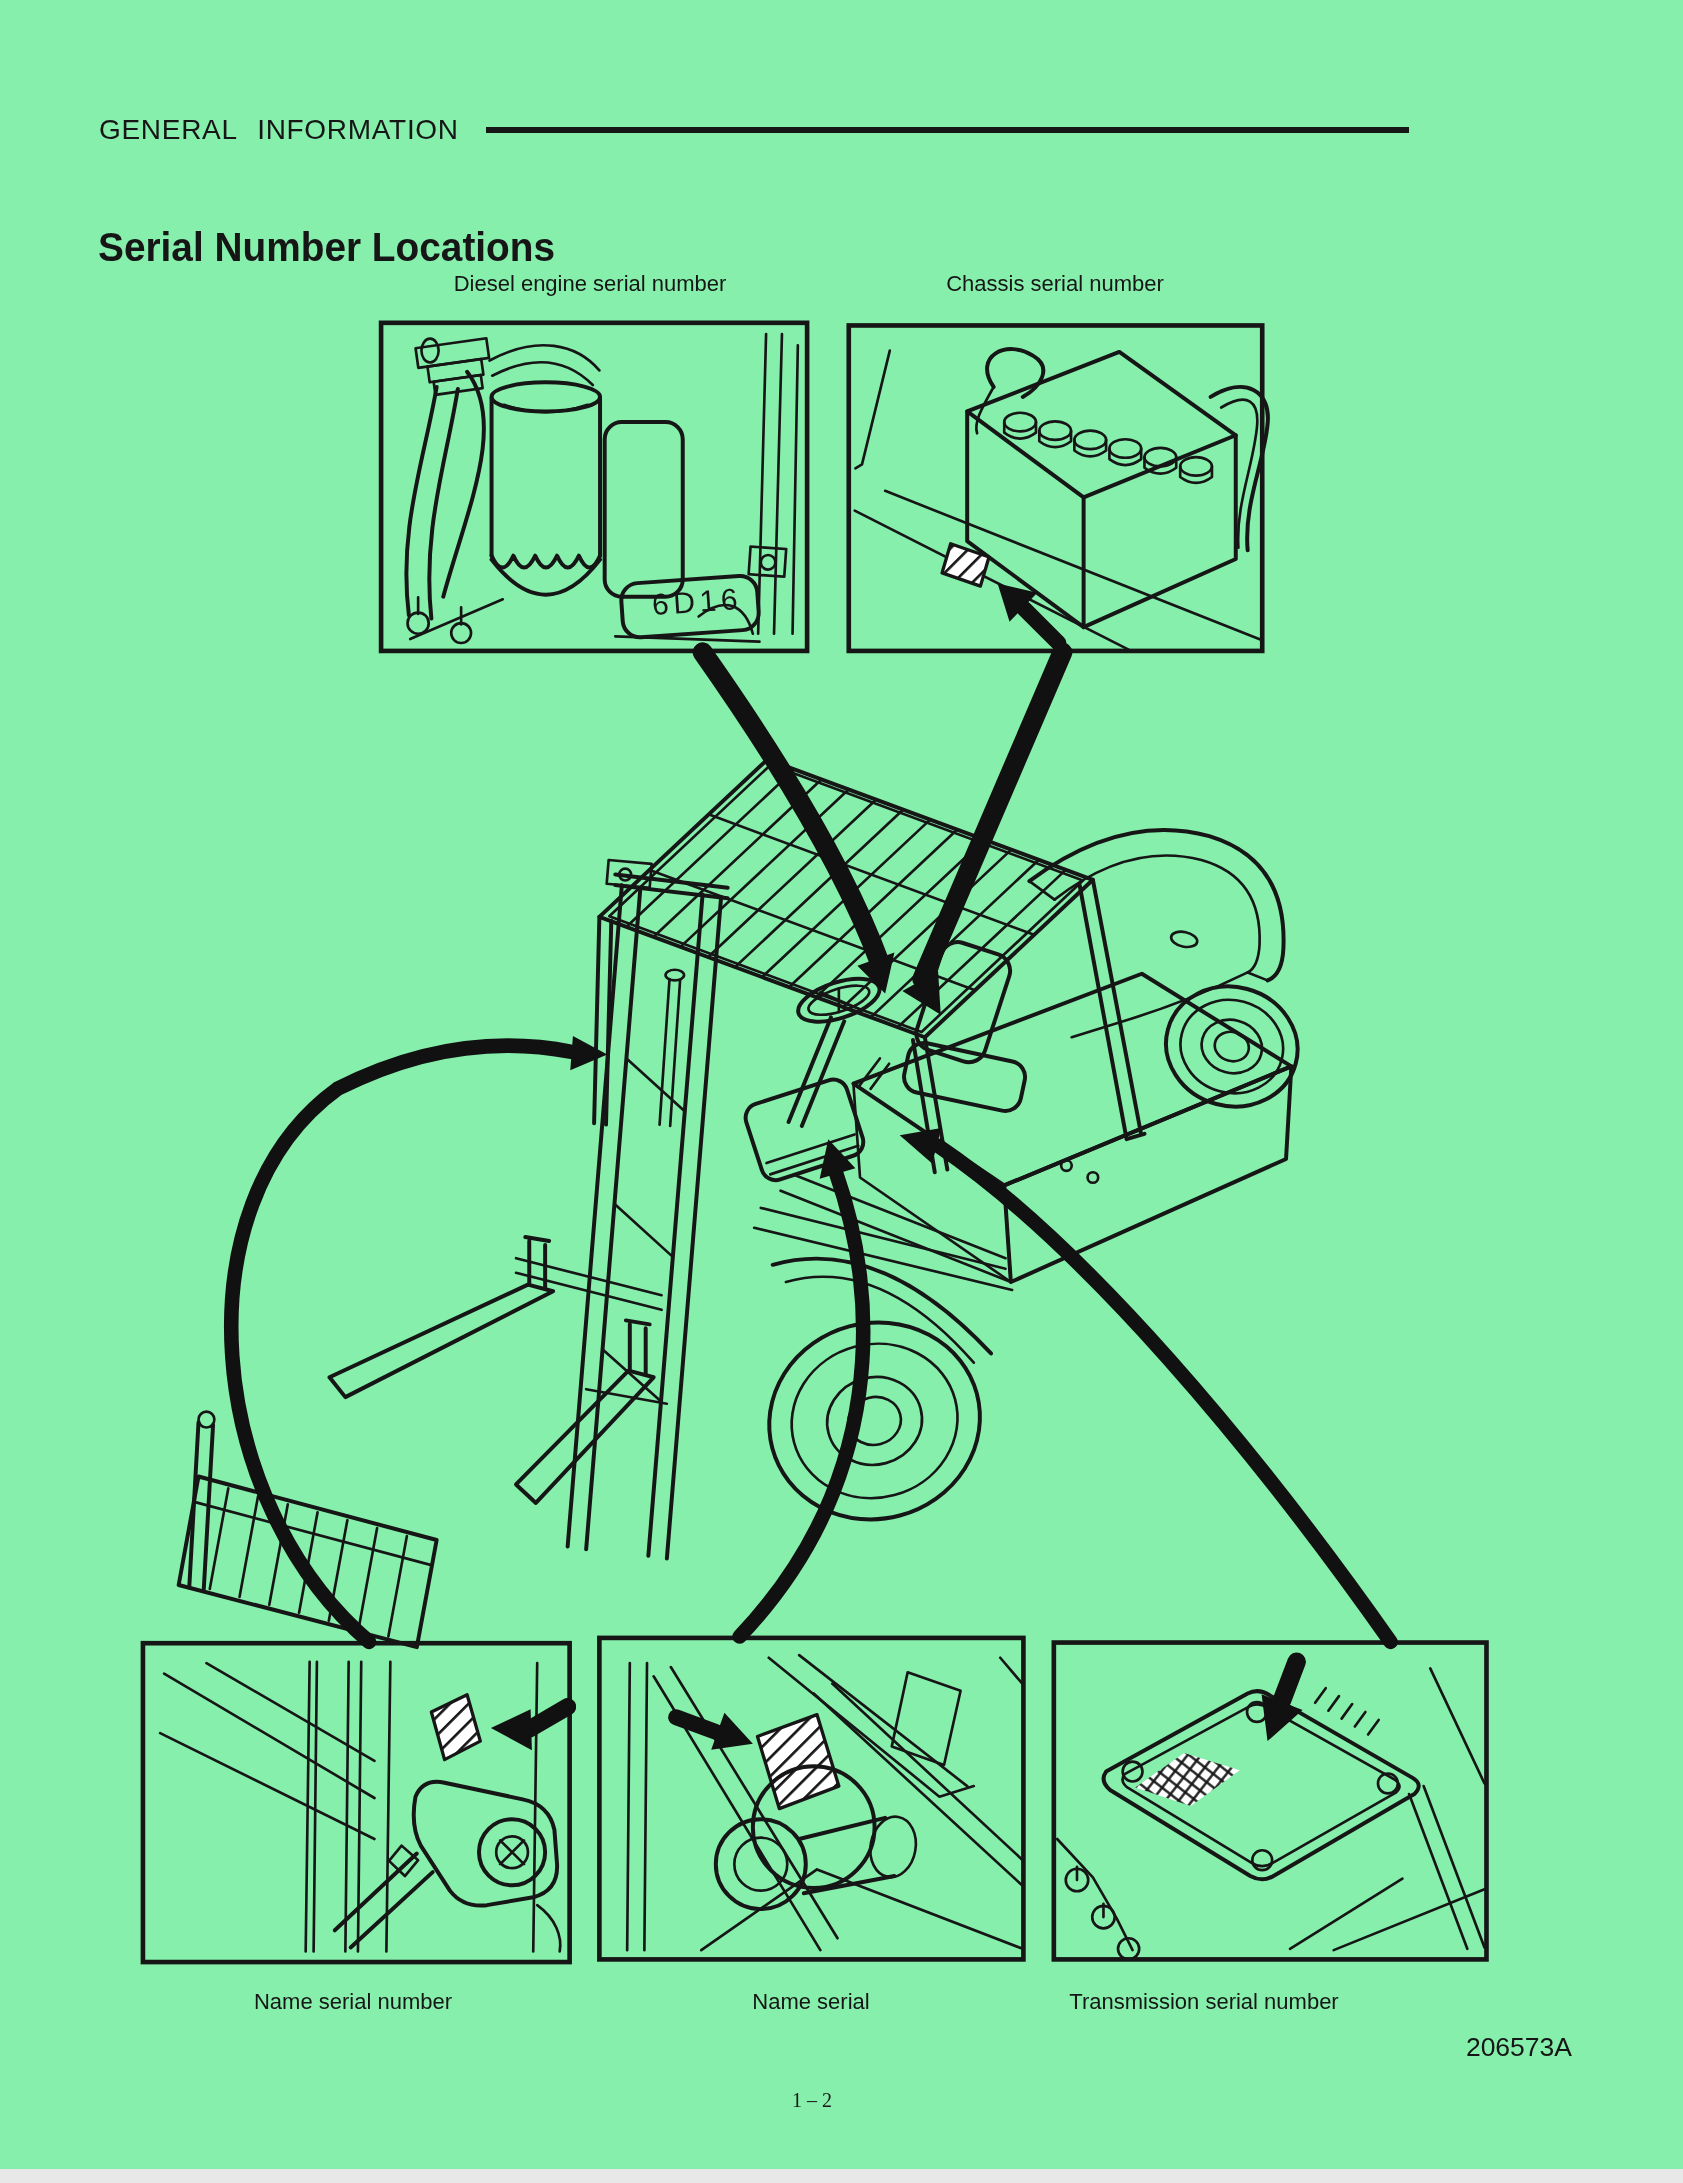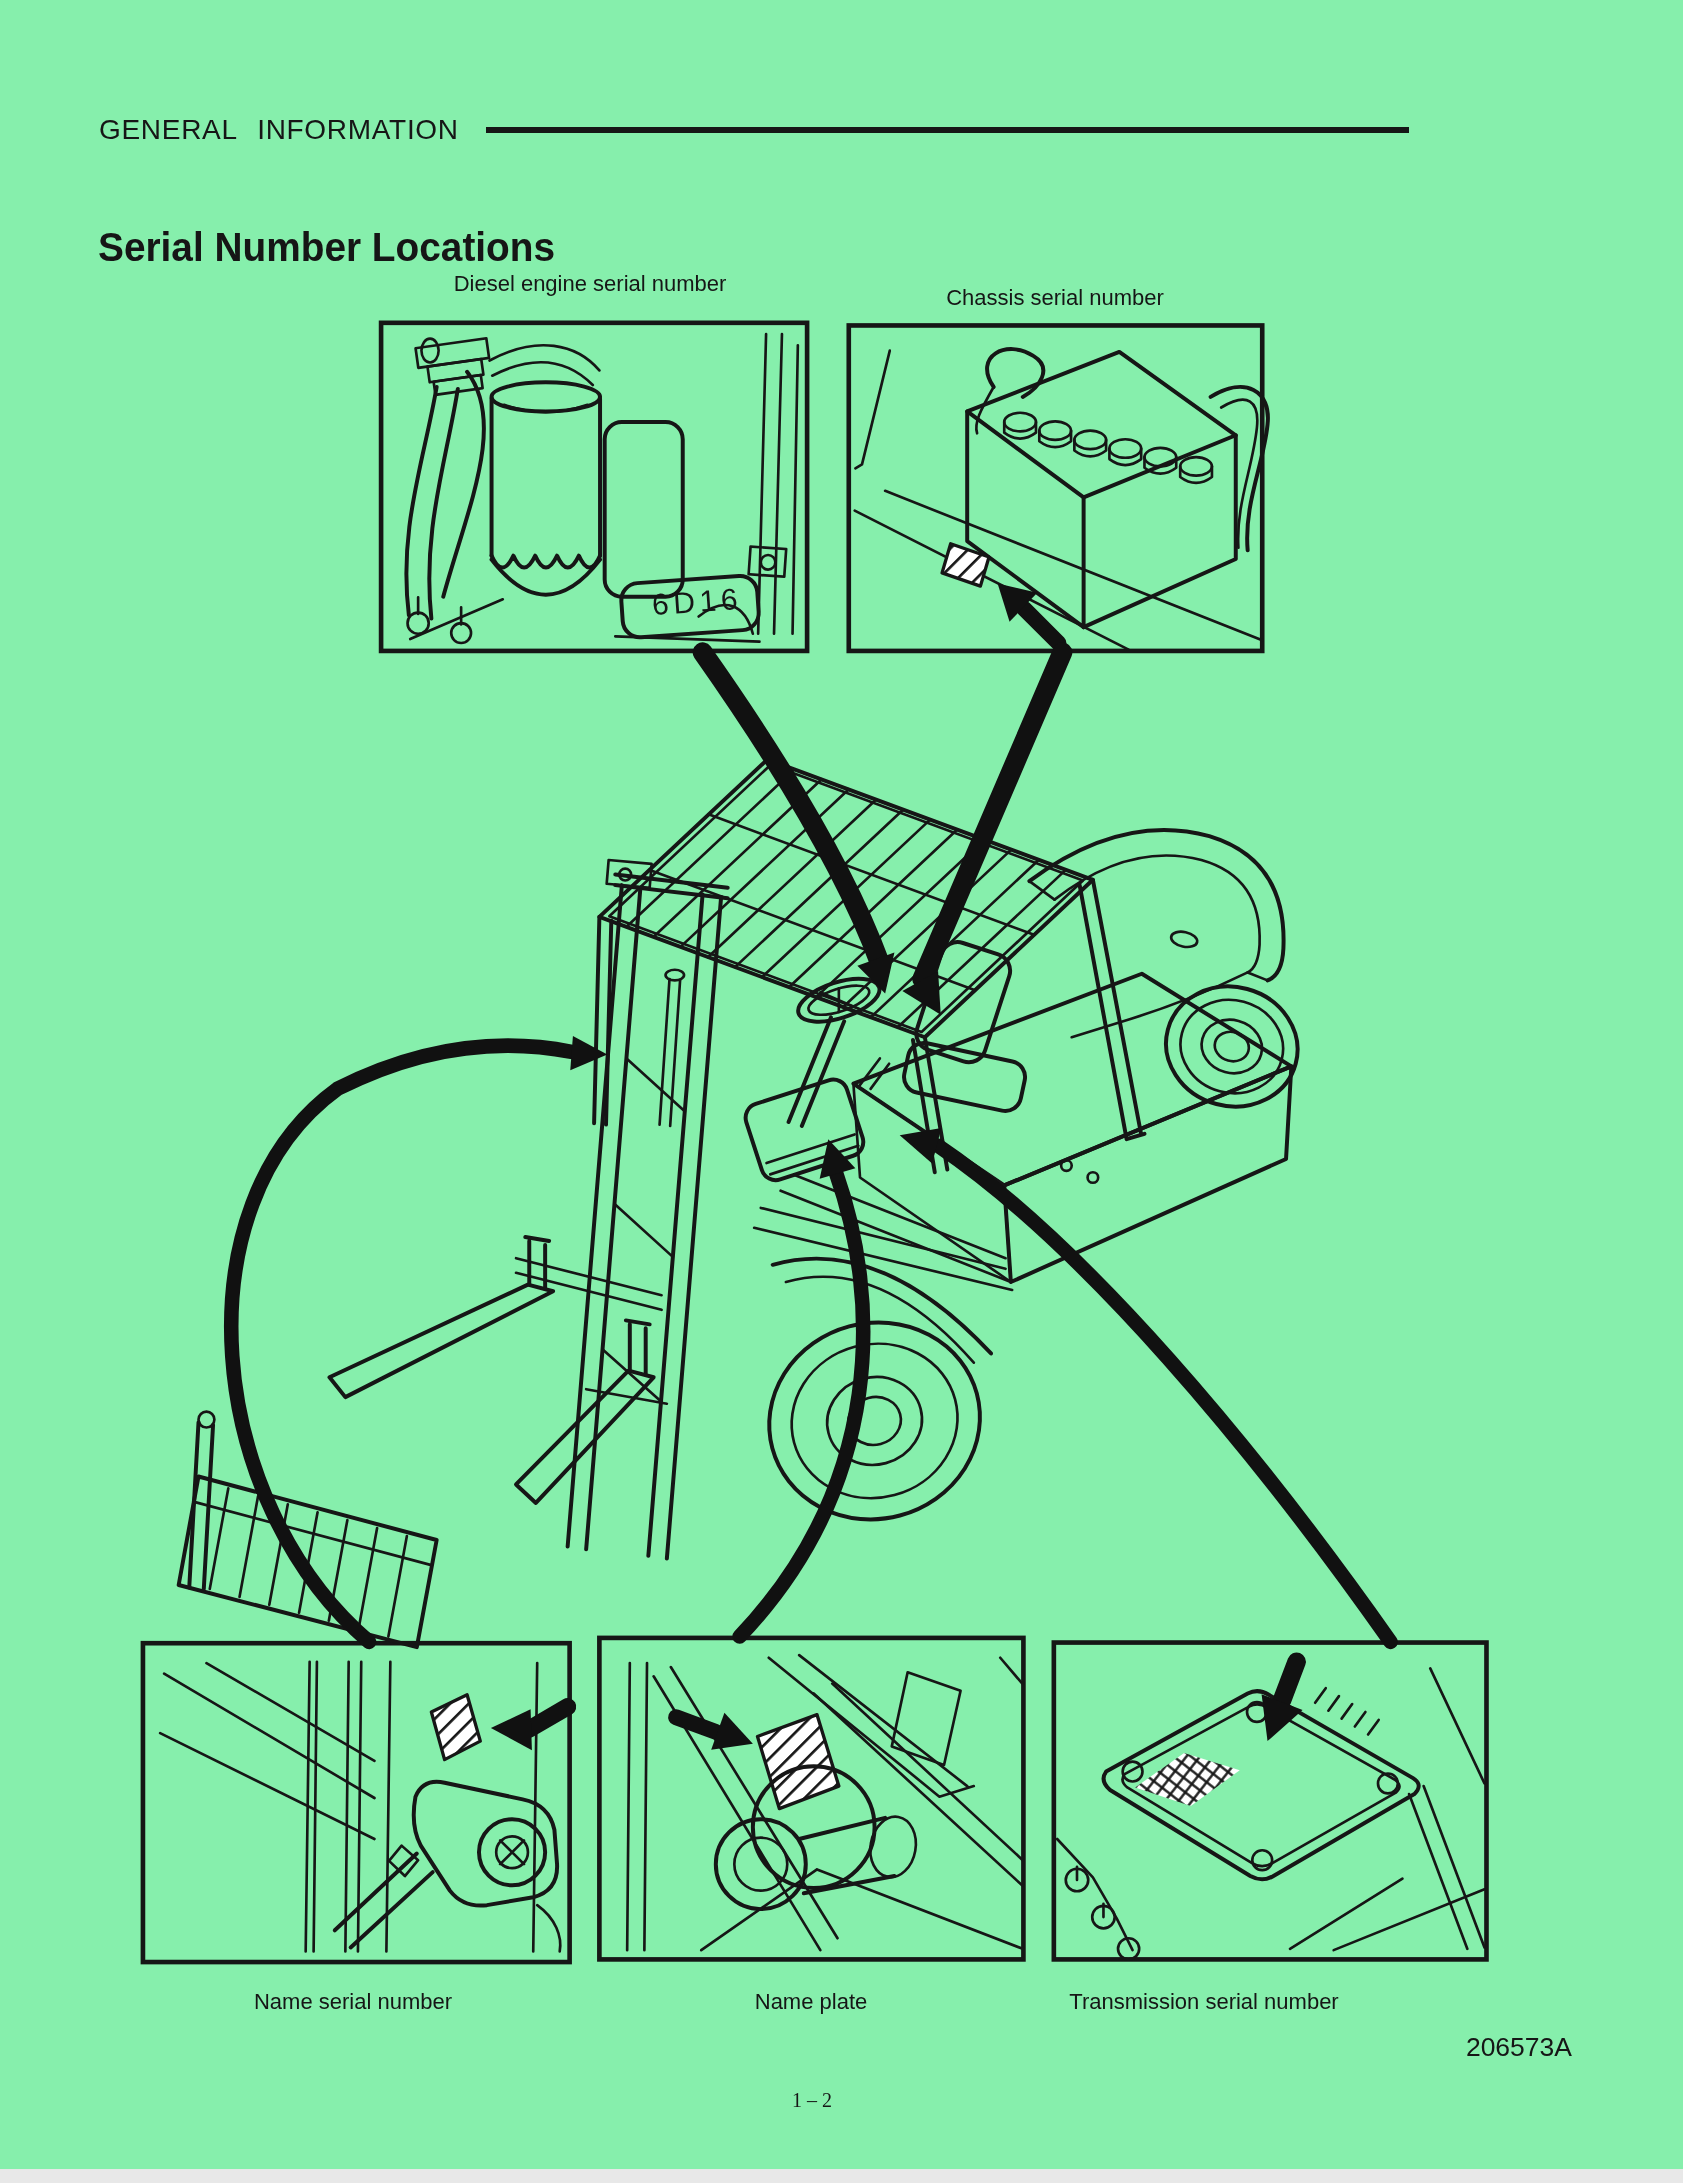--- a/index.html
+++ b/index.html
@@ -343,24 +343,24 @@
       <path class="leader" stroke-width="22" d="M 2102,2482 C 1898,2192 1640,1882 1418,1732"></path>
       <polygon class="ah" points="1360,1716 1423,1705 1409,1759"></polygon>
     </g>
   </svg>
 
   <div class="abs header-text">GENERAL INFORMATION</div>
   <div class="abs header-rule"></div>
   <div class="abs page-title">Serial Number Locations</div>
 
   <div class="abs callout-label" style="left:590px;top:271px;">Diesel engine serial number</div>
-  <div class="abs callout-label" style="left:1055px;top:285px;text-align:right;">Chassis serial number</div>
+  <div class="abs callout-label" style="left:1055px;top:271px;text-align:right;">Chassis serial number</div>
 
   <div class="abs plate-text">6D16</div>
 
   <div class="abs callout-label" style="left:353px;top:1989px;">Name serial number</div>
-  <div class="abs callout-label" style="left:811px;top:1989px;">Name plate</div>
+  <div class="abs callout-label" style="left:811px;top:1989px;">Name serial</div>
   <div class="abs callout-label" style="left:1204px;top:1989px;">Transmission serial number</div>
 
   <div class="abs figure-number">206573A</div>
   <div class="abs page-number">1 – 2</div>
 </div>
 
 
 </body></html>

